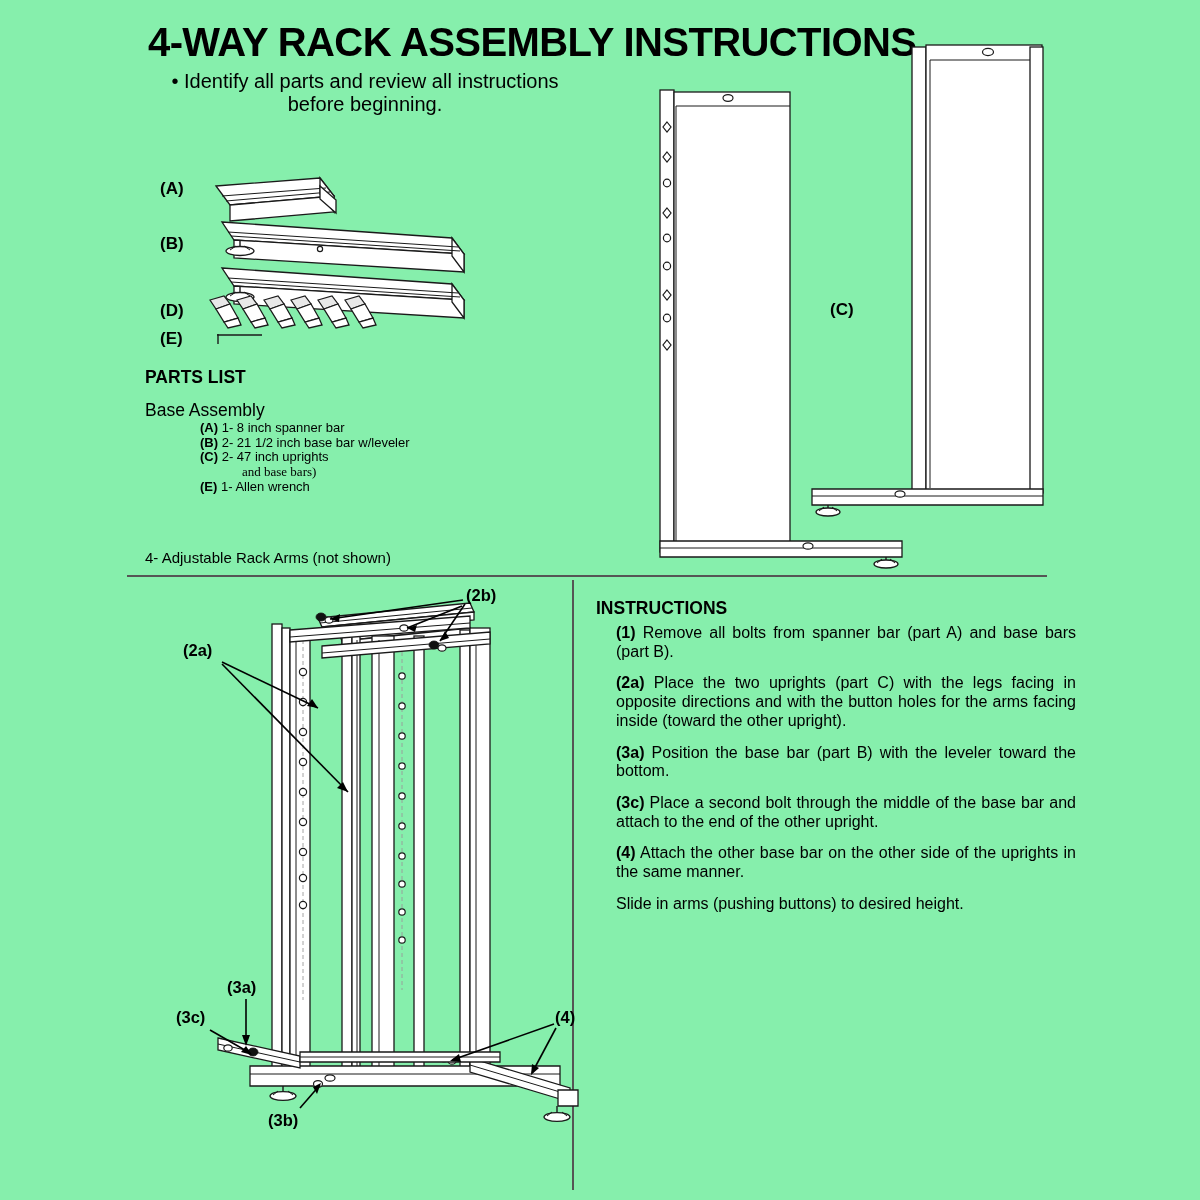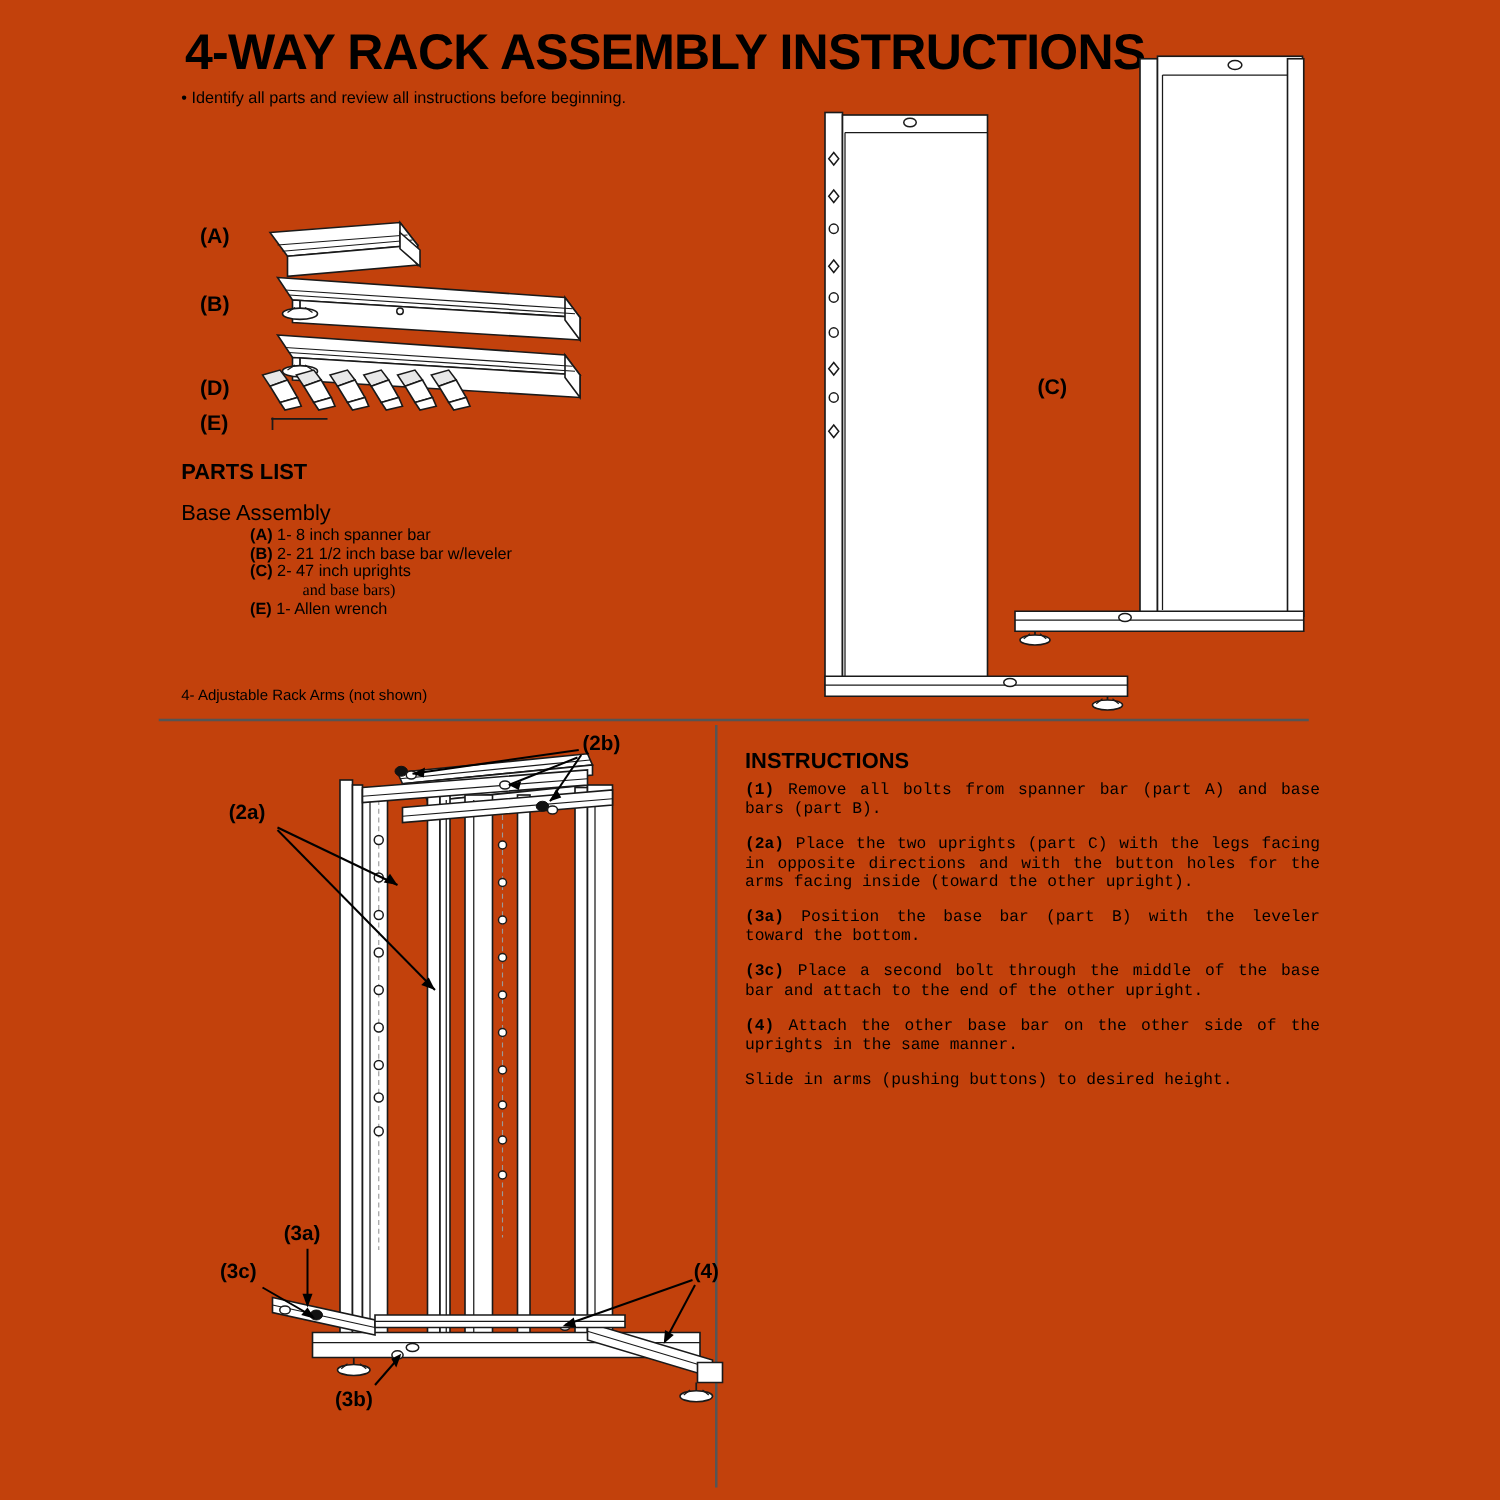--- a/index.html
+++ b/index.html
@@ -5,21 +5,21 @@
 <style>
   html, body {
     margin: 0;
     padding: 0;
     background: #ffffff;
   }
   #page {
     position: relative;
     width: 1200px;
     height: 1200px;
-    background: #c2410c;
+    background: #86efac;
     font-family: "Liberation Sans", sans-serif;
     color: #000000;
     overflow: hidden;
   }
 
   
   #title {
     position: absolute;
     left: 148px;
     top: 22px;
@@ -28,23 +28,24 @@
     letter-spacing: -0.6px;
     white-space: nowrap;
     line-height: 1;
   }
 
   
   .intro {
     position: absolute;
     left: 145px;
     width: 440px;
-    font-size: 13px;
+    font-size: 20px;
     line-height: 1.16;
     font-weight: 500;
+    text-align: center;
   }
   #intro1 { top: 70px; }
   #intro2 { top: 120px; }
 
   
   .plabel {
     position: absolute;
     font-size: 17px;
     font-weight: bold;
   }
@@ -79,21 +80,21 @@
   .pitem b { font-weight: bold; }
   .pcont {
     padding-left: 42px;
     white-space: nowrap;
     font-family: Liberation Serif, serif;
   }
   #armsnote {
     position: absolute;
     left: 145px;
     top: 549px;
-    font-size: 12px;
+    font-size: 15px;
   }
 
   
   #hdivider {
     position: absolute;
     left: 127px;
     top: 575px;
     width: 920px;
     height: 2px;
     background: #555555;
@@ -110,25 +111,24 @@
   
   #instr-head {
     position: absolute;
     left: 596px;
     top: 598px;
     font-size: 17.5px;
     font-weight: bold;
   }
   #instr-list {
     position: absolute;
-    left: 596px;
+    left: 616px;
     top: 624px;
     width: 460px;
-    font-size: 13px;
-    font-family: Liberation Mono, monospace;
+    font-size: 16px;
   }
   .istep {
     margin-bottom: 13px;
     line-height: 1.17;
     text-align: justify;
   }
   .istep:last-child { margin-bottom: 12px; }
   .istep b { font-weight: bold; }
 
   

